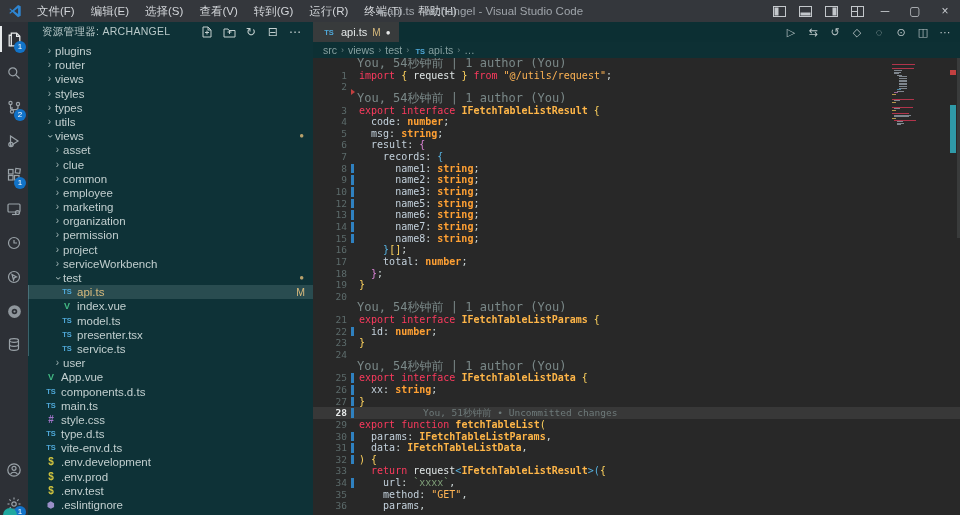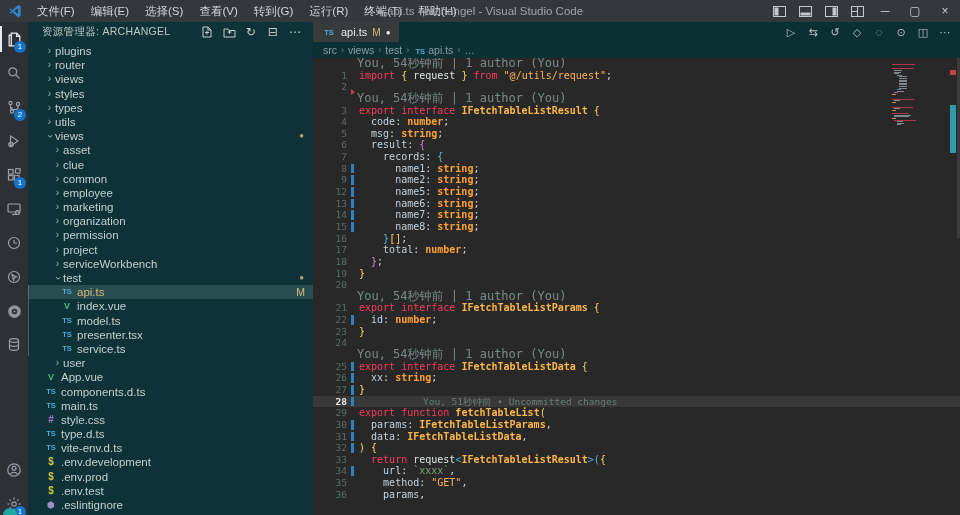--- a/index.html
+++ b/index.html
@@ -450,20 +450,21 @@
           <div class="crow"><span class="lnum">1</span><span class="ctext"><span class="tk-k">import</span><span class="tk-p"> </span><span class="tk-y">{</span><span class="tk-p"> </span><span class="tk-w">request</span><span class="tk-p"> </span><span class="tk-y">}</span><span class="tk-p"> </span><span class="tk-k">from</span><span class="tk-p"> </span><span class="tk-s">"@/utils/request"</span><span class="tk-p">;</span></span></div>
           <div class="crow"><span class="lnum">2</span><span class="gmark del"></span><span class="ctext"></span></div>
           <div class="crow lens">You, 54秒钟前 | 1 author (You)</div>
           <div class="crow"><span class="lnum">3</span><span class="ctext"><span class="tk-k">export</span><span class="tk-p"> </span><span class="tk-k">interface</span><span class="tk-p"> </span><span class="tk-tt">IFetchTableListResult</span><span class="tk-p"> </span><span class="tk-y">{</span></span></div>
           <div class="crow"><span class="lnum">4</span><span class="ctext"><span class="tk-p">  </span><span class="tk-v">code</span><span class="tk-p">: </span><span class="tk-b">number</span><span class="tk-p">;</span></span></div>
           <div class="crow"><span class="lnum">5</span><span class="ctext"><span class="tk-p">  </span><span class="tk-v">msg</span><span class="tk-p">: </span><span class="tk-b">string</span><span class="tk-p">;</span></span></div>
           <div class="crow"><span class="lnum">6</span><span class="ctext"><span class="tk-p">  </span><span class="tk-v">result</span><span class="tk-p">: </span><span class="tk-o">{</span></span></div>
           <div class="crow"><span class="lnum">7</span><span class="ctext"><span class="tk-p">    </span><span class="tk-v">records</span><span class="tk-p">: </span><span class="tk-u">{</span></span></div>
           <div class="crow"><span class="lnum">8</span><span class="gmark mod"></span><span class="ctext"><span class="tk-p">      </span><span class="tk-v">name1</span><span class="tk-p">: </span><span class="tk-b">string</span><span class="tk-p">;</span></span></div>
           <div class="crow"><span class="lnum">9</span><span class="gmark mod"></span><span class="ctext"><span class="tk-p">      </span><span class="tk-v">name2</span><span class="tk-p">: </span><span class="tk-b">string</span><span class="tk-p">;</span></span></div>
+          <div class="crow"><span class="lnum">10</span><span class="gmark mod"></span><span class="ctext"><span class="tk-p">      </span><span class="tk-v">name3</span><span class="tk-p">: </span><span class="tk-b">string</span><span class="tk-p">;</span></span></div>
           <div class="crow"><span class="lnum">12</span><span class="gmark mod"></span><span class="ctext"><span class="tk-p">      </span><span class="tk-v">name5</span><span class="tk-p">: </span><span class="tk-b">string</span><span class="tk-p">;</span></span></div>
           <div class="crow"><span class="lnum">13</span><span class="gmark mod"></span><span class="ctext"><span class="tk-p">      </span><span class="tk-v">name6</span><span class="tk-p">: </span><span class="tk-b">string</span><span class="tk-p">;</span></span></div>
           <div class="crow"><span class="lnum">14</span><span class="gmark mod"></span><span class="ctext"><span class="tk-p">      </span><span class="tk-v">name7</span><span class="tk-p">: </span><span class="tk-b">string</span><span class="tk-p">;</span></span></div>
           <div class="crow"><span class="lnum">15</span><span class="gmark mod"></span><span class="ctext"><span class="tk-p">      </span><span class="tk-v">name8</span><span class="tk-p">: </span><span class="tk-b">string</span><span class="tk-p">;</span></span></div>
           <div class="crow"><span class="lnum">16</span><span class="ctext"><span class="tk-p">    </span><span class="tk-u">}</span><span class="tk-y">[]</span><span class="tk-p">;</span></span></div>
           <div class="crow"><span class="lnum">17</span><span class="ctext"><span class="tk-p">    </span><span class="tk-v">total</span><span class="tk-p">: </span><span class="tk-b">number</span><span class="tk-p">;</span></span></div>
           <div class="crow"><span class="lnum">18</span><span class="ctext"><span class="tk-p">  </span><span class="tk-o">}</span><span class="tk-p">;</span></span></div>
           <div class="crow"><span class="lnum">19</span><span class="ctext"><span class="tk-y">}</span></span></div>
           <div class="crow"><span class="lnum">20</span><span class="ctext"></span></div>
           <div class="crow lens">You, 54秒钟前 | 1 author (You)</div>

